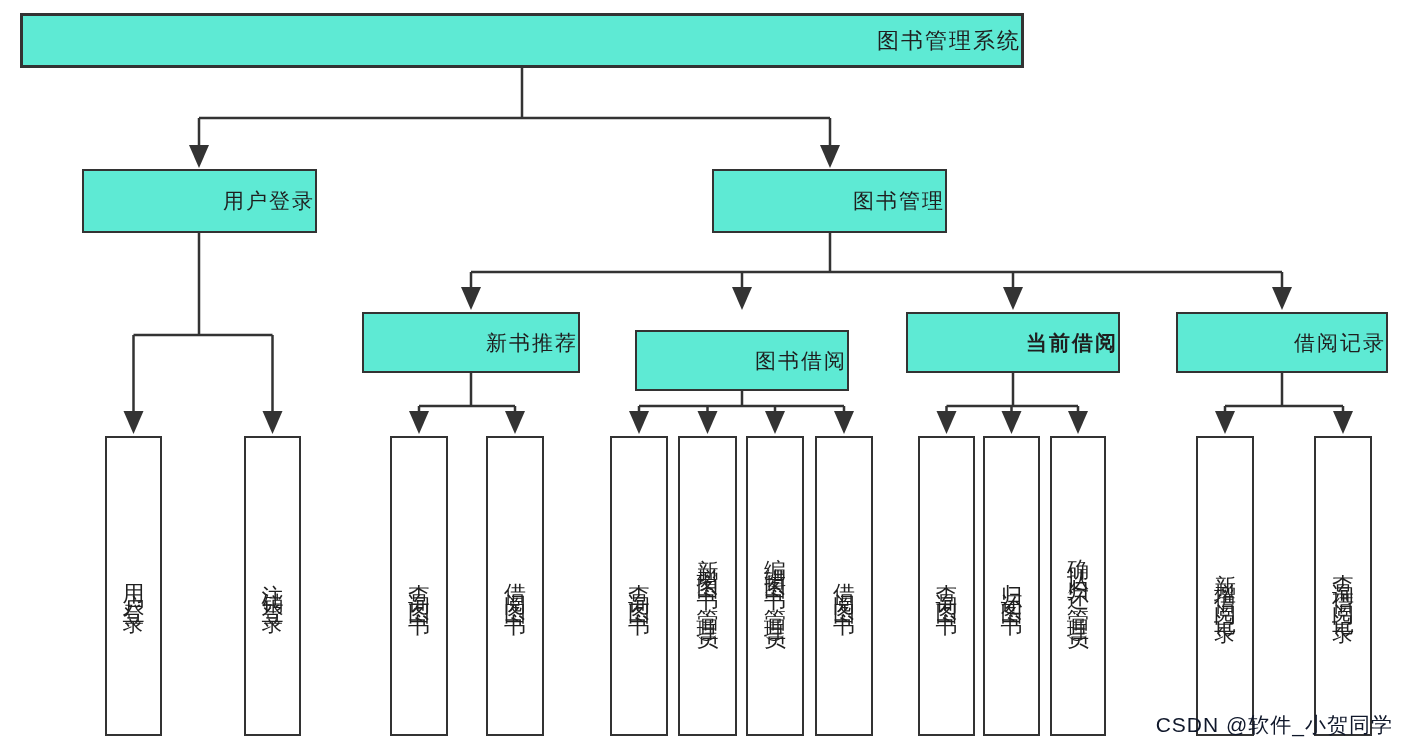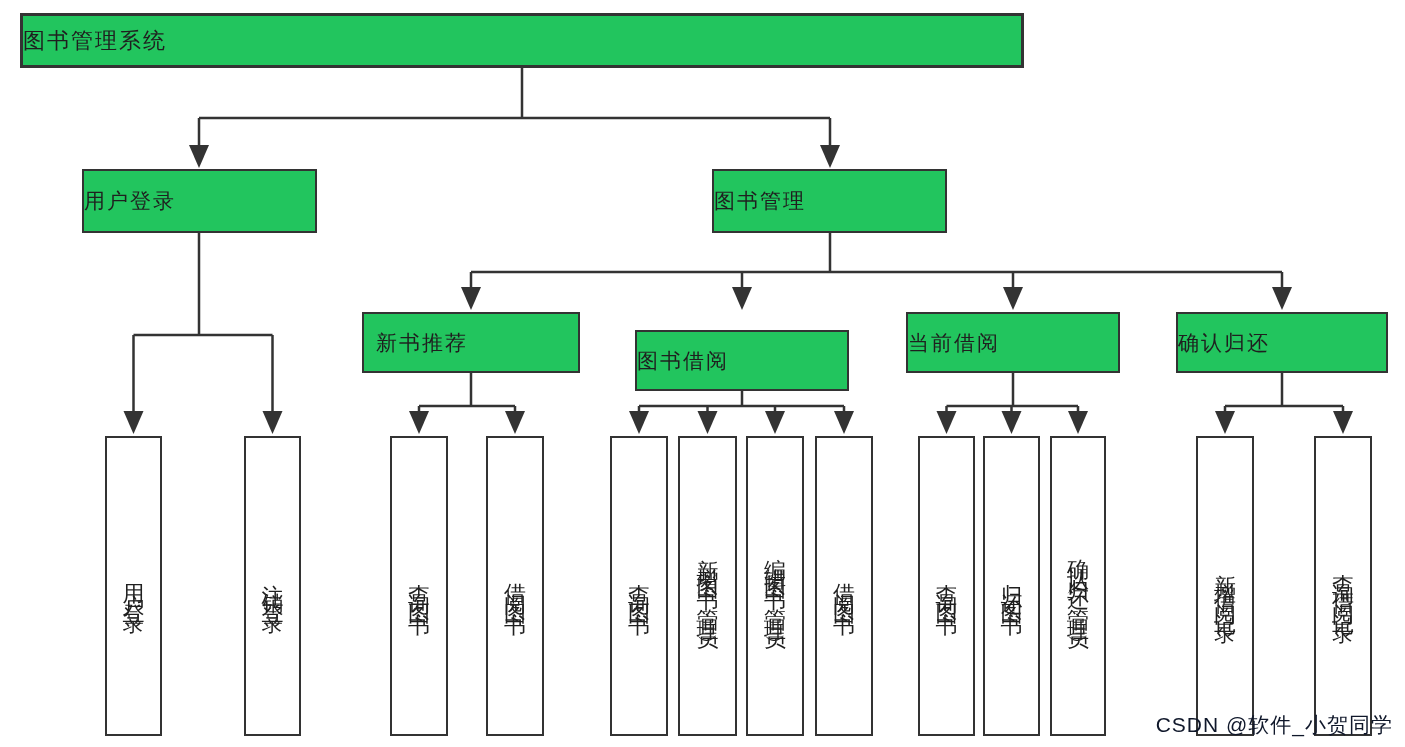--- a/index.html
+++ b/index.html
@@ -14,25 +14,25 @@
   .connectors {
     position: absolute;
     left: 0; top: 0;
     width: 1405px; height: 747px;
   }
   .connectors path { stroke: #333333; stroke-width: 2.5; fill: none; }
   .connectors polygon { fill: #333333; stroke: none; }
   .node {
     position: absolute;
     box-sizing: border-box;
-    background: #22c55e;
+    background: #5eead4;
     border: 2.5px solid #333333;
     display: flex;
     align-items: center;
-    justify-content: flex-start;
+    justify-content: flex-end;
     color: #1f1f1f;
     font-size: 21px;
     letter-spacing: 2px;
     white-space: nowrap;
   }
   .node.root { border-width: 3px; font-size: 22px; }
   .vnode {
     position: absolute;
     box-sizing: border-box;
     background: #ffffff;
@@ -117,25 +117,25 @@
   <div class="node" style="left:712px; top:169px; width:235px; height:64px;">
     <span>图书管理</span>
   </div>
 
   <div class="node" style="left:362px; top:312px; width:218px; height:61px;padding-left:12px;">
     <span>新书推荐</span>
   </div>
   <div class="node" style="left:635px; top:312px; width:214px; height:61px;margin-top:18px;">
     <span>图书借阅</span>
   </div>
-  <div class="node" style="left:906px; top:312px; width:214px; height:61px;">
+  <div class="node" style="left:906px; top:312px; width:214px; height:61px;font-weight:bold;">
     <span>当前借阅</span>
   </div>
   <div class="node" style="left:1176px; top:312px; width:212px; height:61px;">
-    <span>确认归还</span>
+    <span>借阅记录</span>
   </div>
 
   <div class="vnode" style="left:105px; top:436px; width:57px; height:300px;">
     <span>用户登录</span>
   </div>
   <div class="vnode" style="left:244px; top:436px; width:57px; height:300px;">
     <span>注销登录</span>
   </div>
   <div class="vnode" style="left:390px; top:436px; width:58px; height:300px;">
     <span>查询图书</span>

